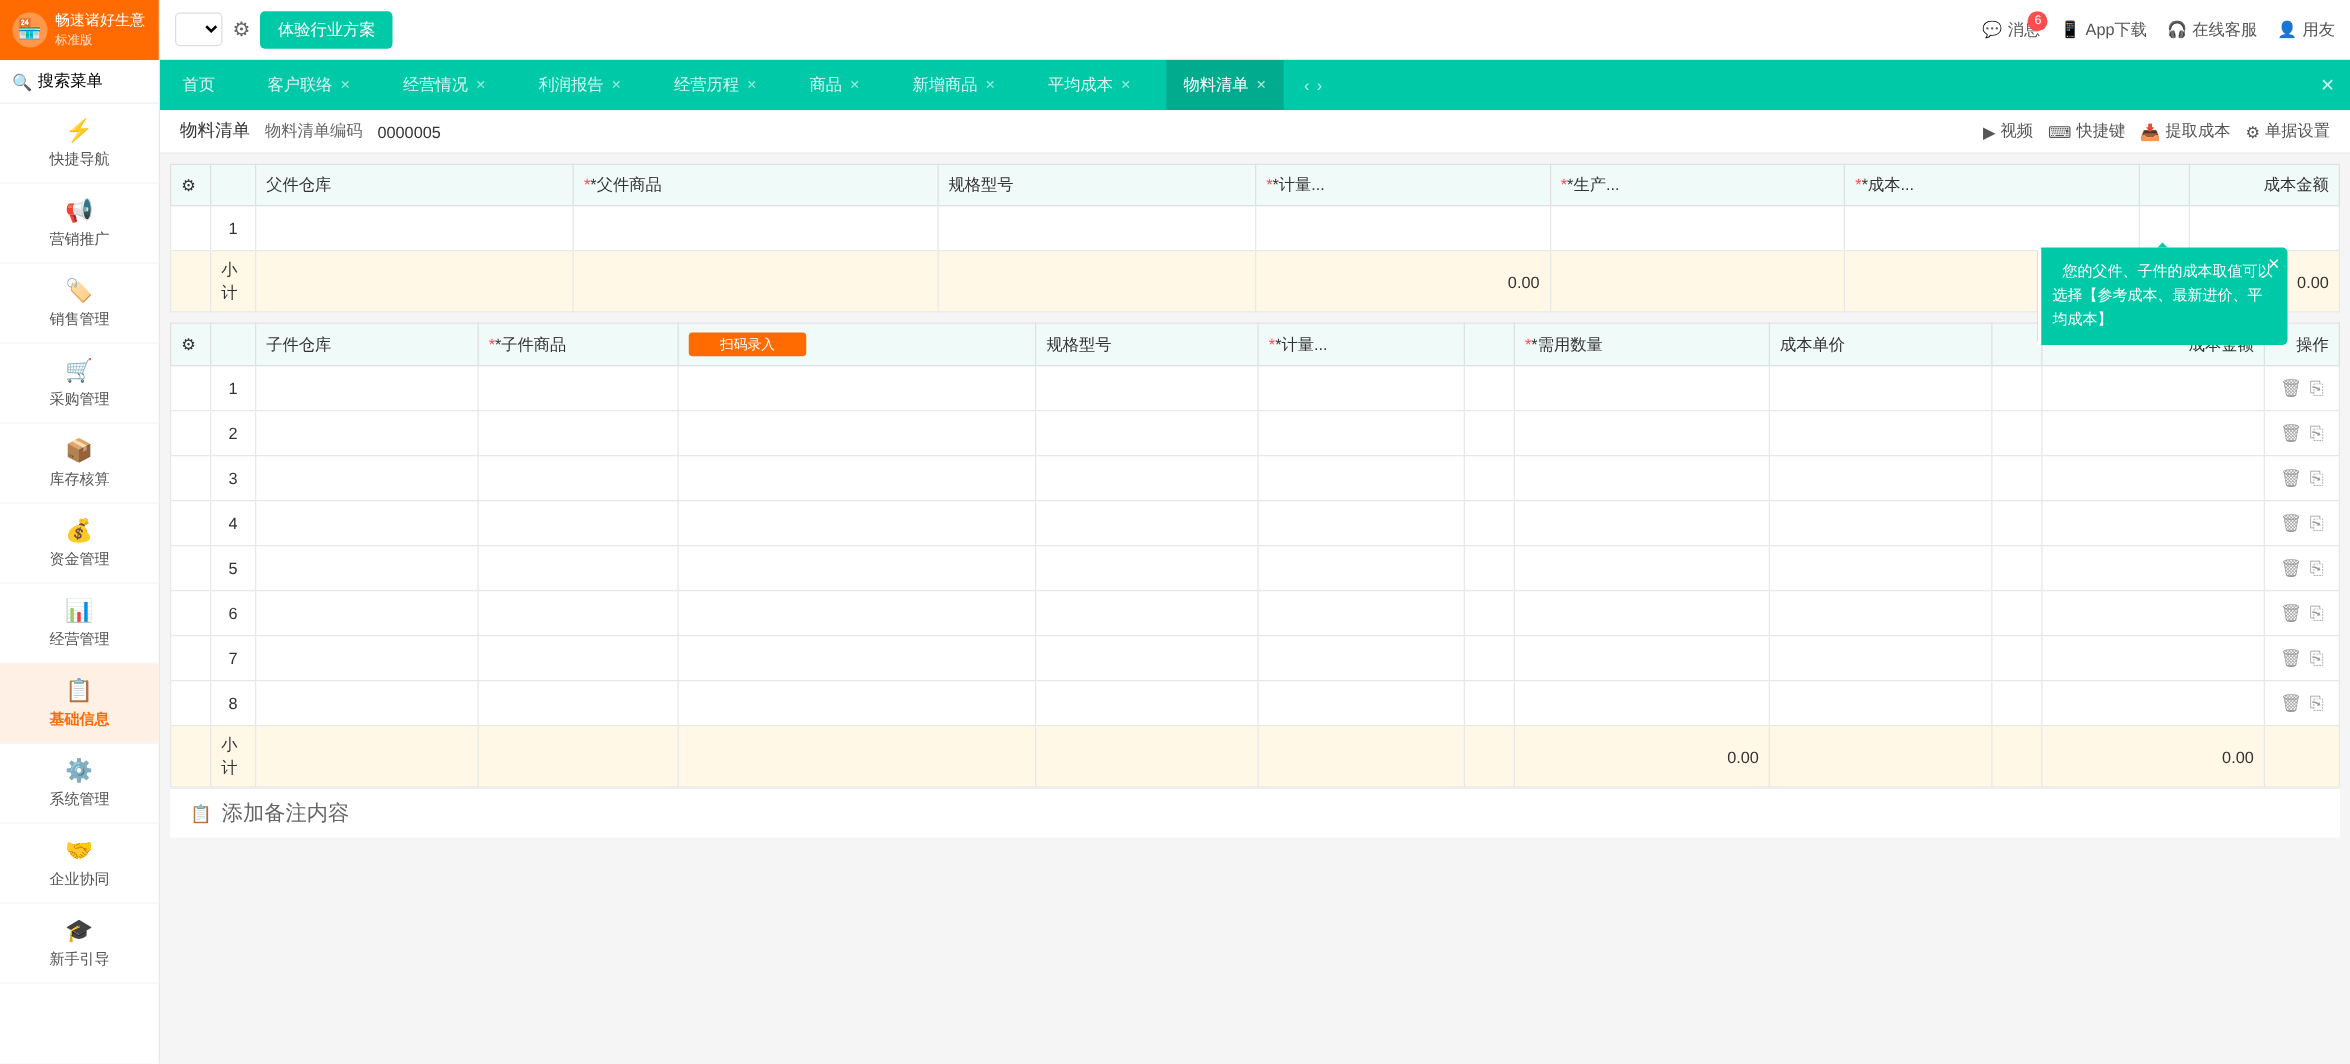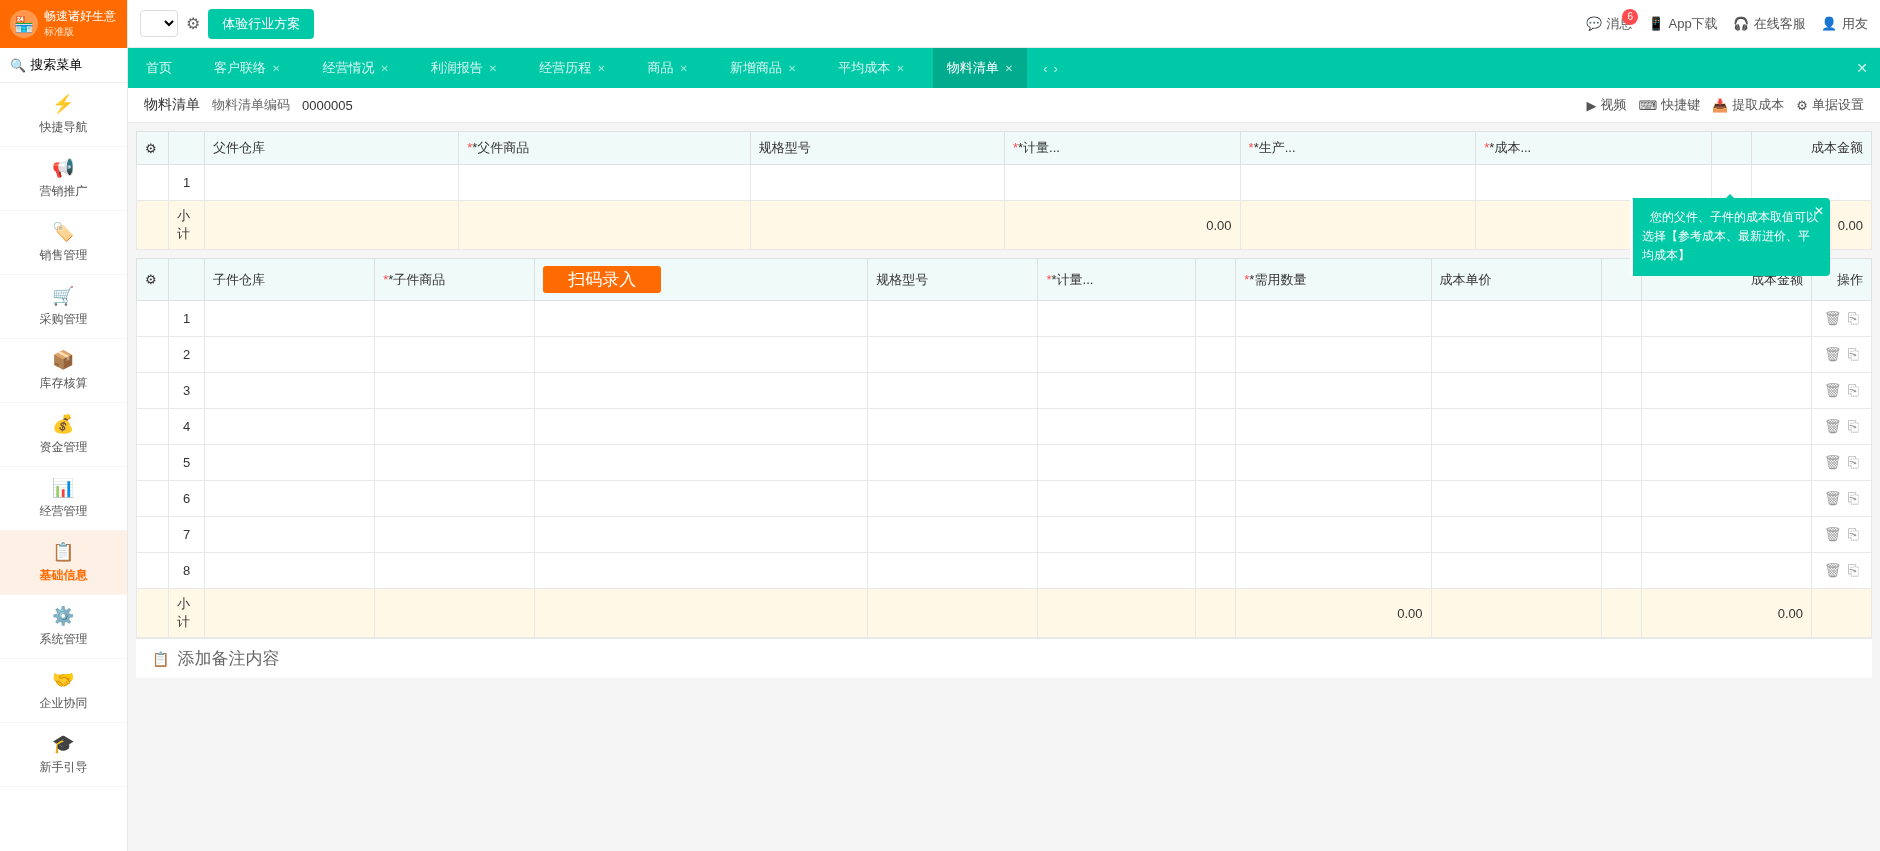--- a/index.html
+++ b/index.html
@@ -195,21 +195,21 @@
     .col-no { width: 36px; text-align: center; color: #999; }
     .col-setting { width: 32px; text-align: center; }
     .col-value-right { text-align: right; }
 
     .scan-btn {
       background: #ff6b00;
       color: #fff;
       border: none;
       padding: 2px 25px;
       border-radius: 3px;
-      font-size: 17px;
+      font-size: 11px;
       cursor: pointer;
     }
 
     .action-icons { display: flex; gap: 6px; justify-content: center; }
     .action-icon { cursor: pointer; color: #999; font-size: 14px; }
 
     
     .tooltip-box {
       position: absolute;
       right: 200px;

